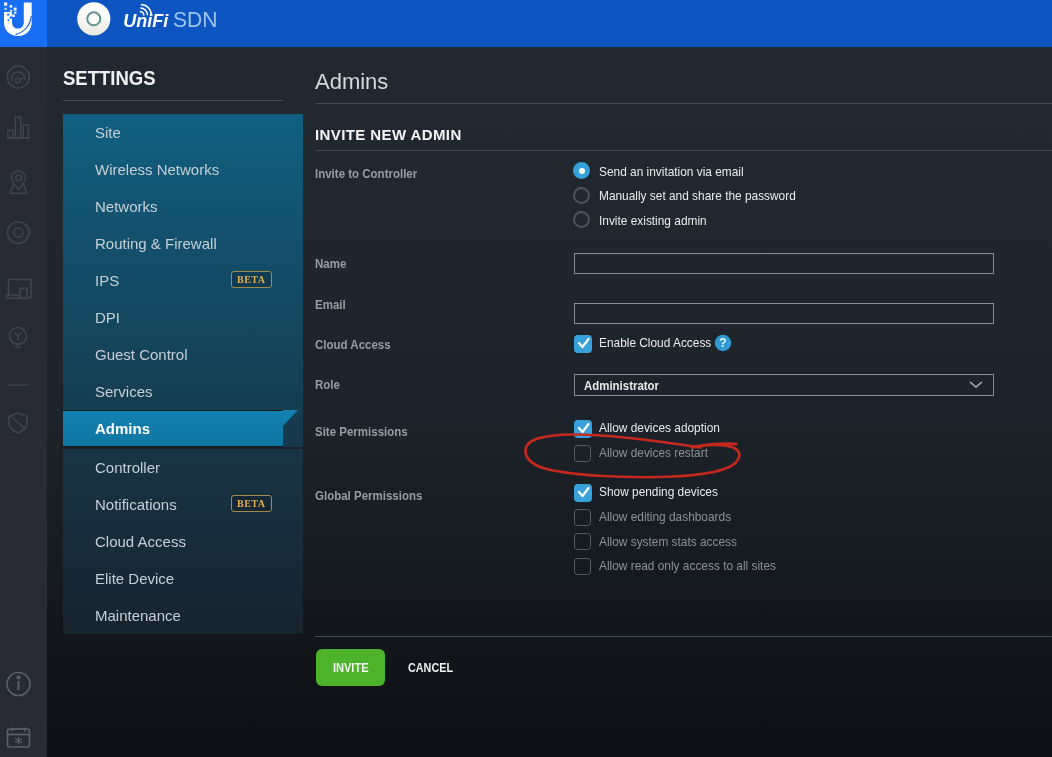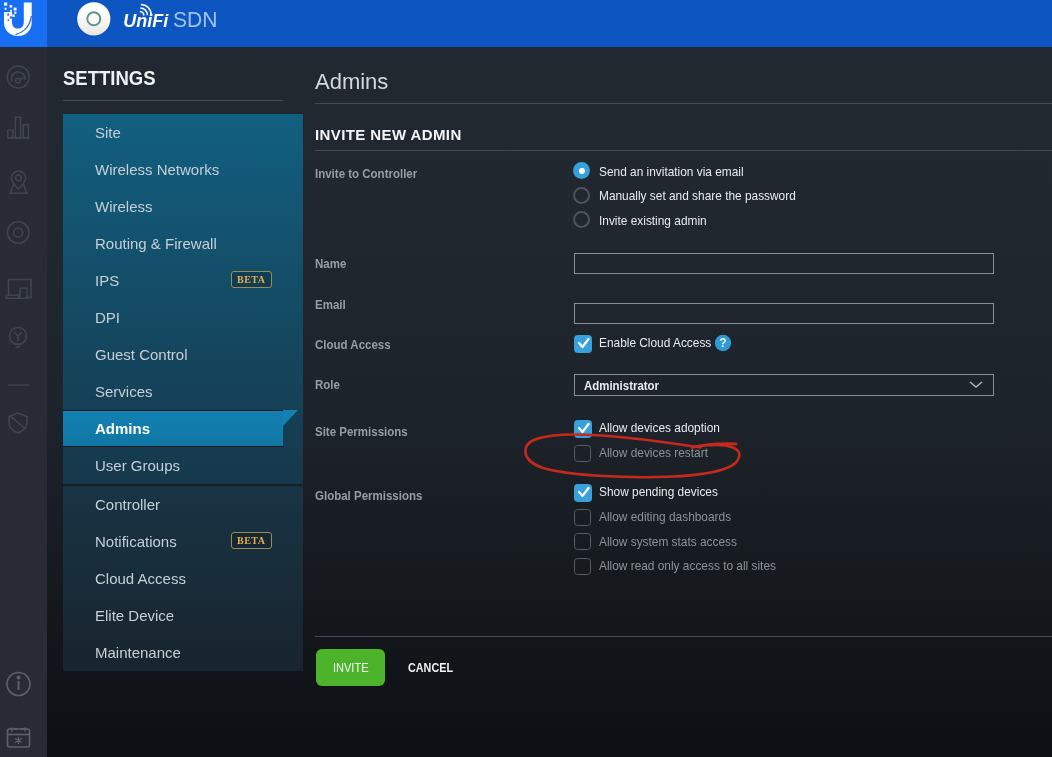--- a/index.html
+++ b/index.html
@@ -28,21 +28,21 @@
 .sect { position:absolute; left:315px; top:126px; font-size:15px; font-weight:700; color:#f4f5f6; letter-spacing:0.4px; }
 .lbl { position:absolute; left:315px; font-size:12.5px; font-weight:700; color:#969da4; transform:scaleX(0.92); transform-origin:0 0; white-space:nowrap; }
 .rlab { position:absolute; left:599px; font-size:13.5px; color:#e9ebed; font-weight:400; transform:scaleX(0.88); transform-origin:0 0; white-space:nowrap; }
 .glab { position:absolute; left:599px; font-size:13.5px; color:#8b9298; font-weight:400; transform:scaleX(0.88); transform-origin:0 0; white-space:nowrap; }
 .radio { position:absolute; left:573px; width:17px; height:17px; border-radius:50%; border:2px solid #4d545c; }
 .radio.on { border:none; background:#35a0da; }
 .radio.on:after { content:""; position:absolute; left:5.5px; top:5.5px; width:6px; height:6px; border-radius:50%; background:#ffffff; }
 .inp { position:absolute; left:574px; width:420px; height:21px; border:1px solid #878e95; background:transparent; }
 .cb { position:absolute; left:574px; width:17px; height:16.5px; border:1.3px solid #565c63; border-radius:3.5px; }
 .cb.on { border:none; background:#38a0da; width:17.5px; height:17.5px; border-radius:4px; }
-.btn { position:absolute; left:316px; top:649px; width:69px; height:37px; background:#4cb32b; border-radius:6px; color:#f2f7f0; font-weight:400; font-size:13.5px; text-align:center; line-height:37px; }
+.btn { position:absolute; left:316px; top:649px; width:69px; height:37px; background:#4cb32b; border-radius:6px; color:#f2f7f0; font-weight:700; font-size:13.5px; text-align:center; line-height:37px; }
 .btn span{display:inline-block; transform:scaleX(0.82); transform-origin:50% 50%;}
 .cancel { position:absolute; left:408px; top:649px; height:37px; line-height:37px; color:#f0f1f2; font-weight:700; font-size:13.5px; transform:scaleX(0.8); transform-origin:0 50%; }
 svg.ov { position:absolute; left:0; top:0; pointer-events:none; }
 </style>
 </head>
 <body>
 <div id="page">
 
   <div class="rail"></div>
   <svg class="ov" width="47" height="757" viewBox="0 0 47 757">
@@ -124,28 +124,27 @@
     </g>
     <text x="172.9" y="27.4" textLength="44.5" lengthAdjust="spacingAndGlyphs" font-family="Liberation Sans, sans-serif" font-size="21.5" font-weight="400" fill="#9fc3ee">SDN</text>
   </svg>
 
   <div class="stitle">SETTINGS</div>
   <div class="sline"></div>
   <div class="menu">
     <div class="grp1">
       <div class="mi">Site</div>
       <div class="mi">Wireless Networks</div>
-      <div class="mi">Wireless</div>
+      <div class="mi">Networks</div>
       <div class="mi">Routing &amp; Firewall</div>
       <div class="mi">IPS<span class="beta">BETA</span></div>
       <div class="mi">DPI</div>
       <div class="mi">Guest Control</div>
       <div class="mi">Services</div>
       <div class="mi sel">Admins<span class="notch"></span></div>
-      <div class="mi">User Groups</div>
     </div>
     <div class="gap"></div>
     <div class="grp2">
       <div class="mi">Controller</div>
       <div class="mi">Notifications<span class="beta">BETA</span></div>
       <div class="mi">Cloud Access</div>
       <div class="mi">Elite Device</div>
       <div class="mi">Maintenance</div>
     </div>
   </div>

